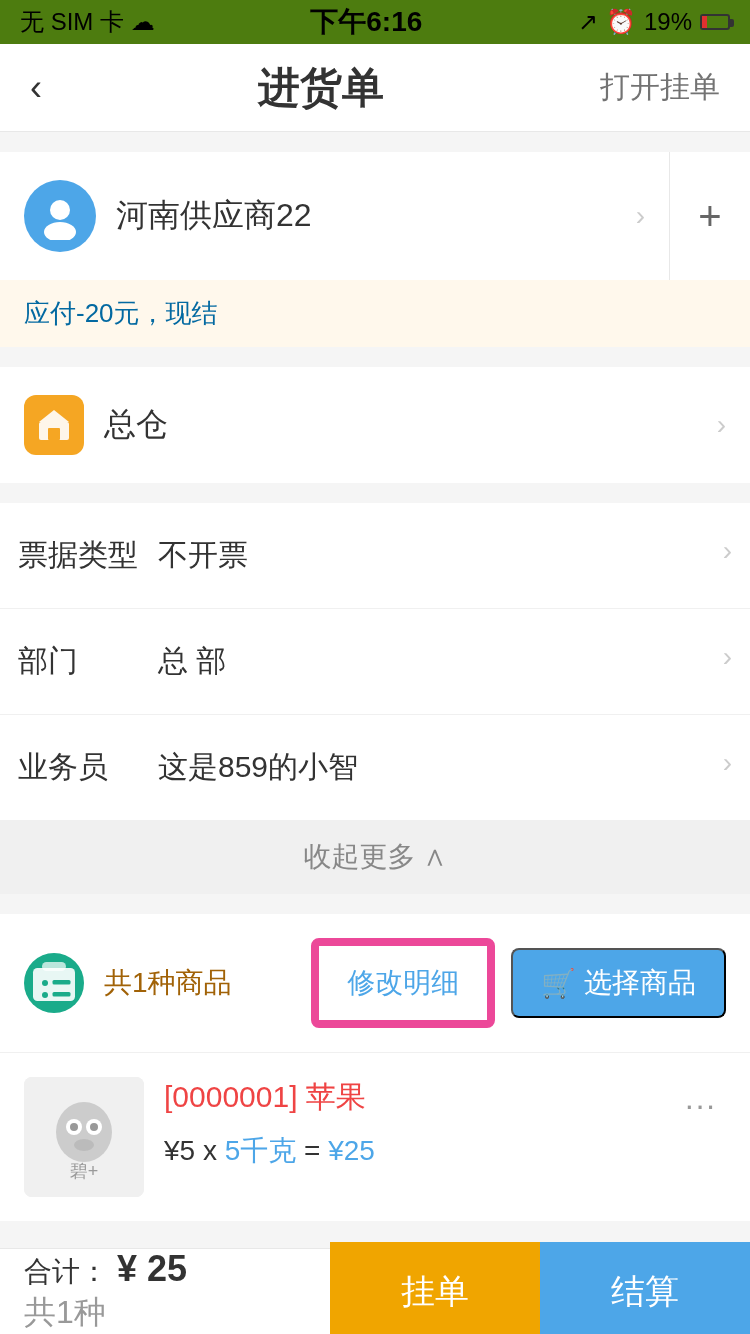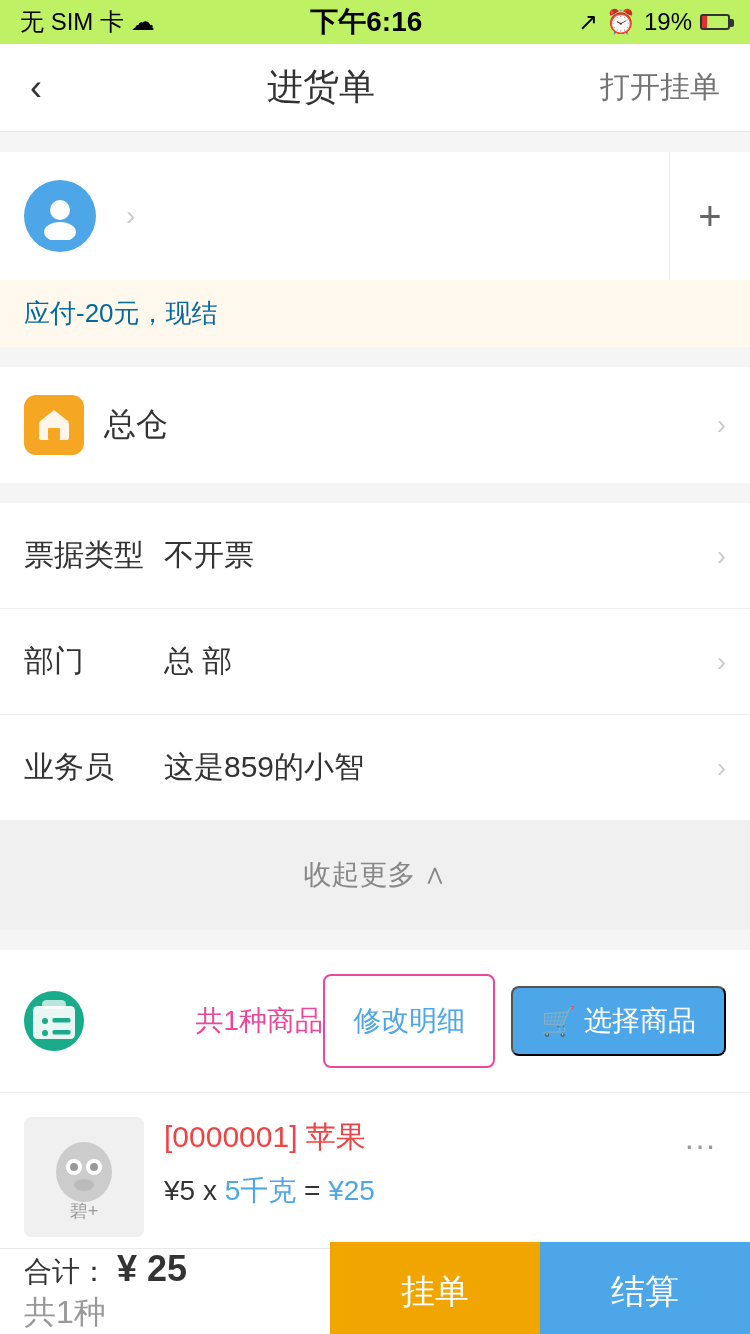--- a/index.html
+++ b/index.html
@@ -9,21 +9,21 @@
       min-height: 1334px;
       font-family: -apple-system, "PingFang SC", "Helvetica Neue", sans-serif;
       background: #f5f5f5;
       font-size: 28px;
       color: #333;
     }
 
     
     .status-bar {
       height: 44px;
-      background: #bef264;
+      background: #4d7c0f;
       display: flex;
       align-items: center;
       justify-content: space-between;
       padding: 0 20px;
       font-size: 24px;
       color: #000;
     }
     .status-left { display: flex; align-items: center; gap: 10px; }
     .status-center { font-weight: 600; font-size: 28px; }
     .status-right { display: flex; align-items: center; gap: 8px; font-size: 24px; }
@@ -37,22 +37,22 @@
       justify-content: space-between;
       padding: 0 30px;
       border-bottom: 1px solid #e8e8e8;
     }
     .nav-back {
       font-size: 36px;
       color: #333;
       cursor: pointer;
     }
     .nav-title {
-      font-size: 36px;
-      font-weight: 400;
+      font-size: 42px;
+      font-weight: 700;
       color: #333;
     }
     .nav-action {
       font-size: 30px;
       color: #737373;
     }
 
     
     .section-gap {
       height: 20px;
@@ -136,22 +136,21 @@
       color: #333;
     }
 
     
     .form-section {
       background: #fff;
       margin-top: 20px;
     }
     .form-row {
       display: flex;
-      align-items: center;
-      padding: 32px 24px;
+      padding: 32px 18px;
       border-bottom: 1px solid #f0f0f0;
       min-height: 96px;
     }
     .form-row:last-child { border-bottom: none; }
     .form-label {
       width: 140px;
       font-size: 30px;
       color: #333;
       flex-shrink: 0;
     }
@@ -161,21 +160,21 @@
       color: #333;
     }
     .form-value.placeholder {
       color: #ccc;
     }
 
     
     .collapse-toggle {
       background: #f0f0f0;
       text-align: center;
-      padding: 36px;
+      padding: 18px;
       font-size: 28px;
       color: #888;
     }
 
     
     .products-section {
       background: #fff;
       margin-top: 20px;
     }
     .products-header {
@@ -190,28 +189,27 @@
       border-radius: 50%;
       background: #1aab8a;
       display: flex;
       align-items: center;
       justify-content: center;
       margin-right: 20px;
     }
     .products-count {
       flex: 1;
       font-size: 28px;
-      color: #ec4899;
-      text-align: right;
+      color: #a16207;
     }
     .btn-outline {
-      border: 2px solid #ec4899;
+      border: 8px solid #ec4899;
       color: #4da6e8;
       background: #fff;
-      padding: 26px 28px;
+      padding: 18px 28px;
       border-radius: 8px;
       font-size: 28px;
       margin-right: 16px;
     }
     .btn-primary {
       background: #4da6e8;
       color: #fff;
       padding: 14px 28px;
       border-radius: 8px;
       font-size: 28px;
@@ -339,20 +337,21 @@
   <div class="section-gap"></div>
 
   <div class="supplier-section">
     <div class="supplier-main">
       <div class="supplier-avatar">
         <svg viewBox="0 0 48 48" fill="none" xmlns="http://www.w3.org/2000/svg">
           <circle cx="24" cy="18" r="10" fill="white"></circle>
           <ellipse cx="24" cy="40" rx="16" ry="10" fill="white"></ellipse>
         </svg>
       </div>
+      <span class="supplier-name">河南供应商22</span>
       <span class="chevron-icon">›</span>
     </div>
     <div class="supplier-add">+</div>
   </div>
 
   <div class="credit-notice">应付-20元，现结</div>
 
   <div class="warehouse-section">
     <div class="warehouse-icon">
       <svg viewBox="0 0 38 38" fill="none" xmlns="http://www.w3.org/2000/svg">

